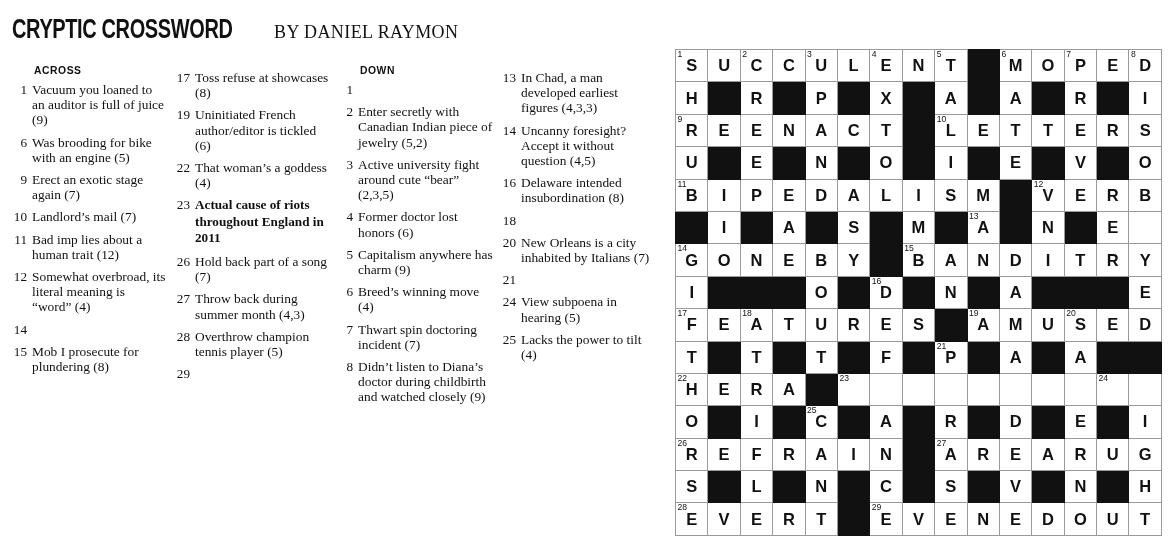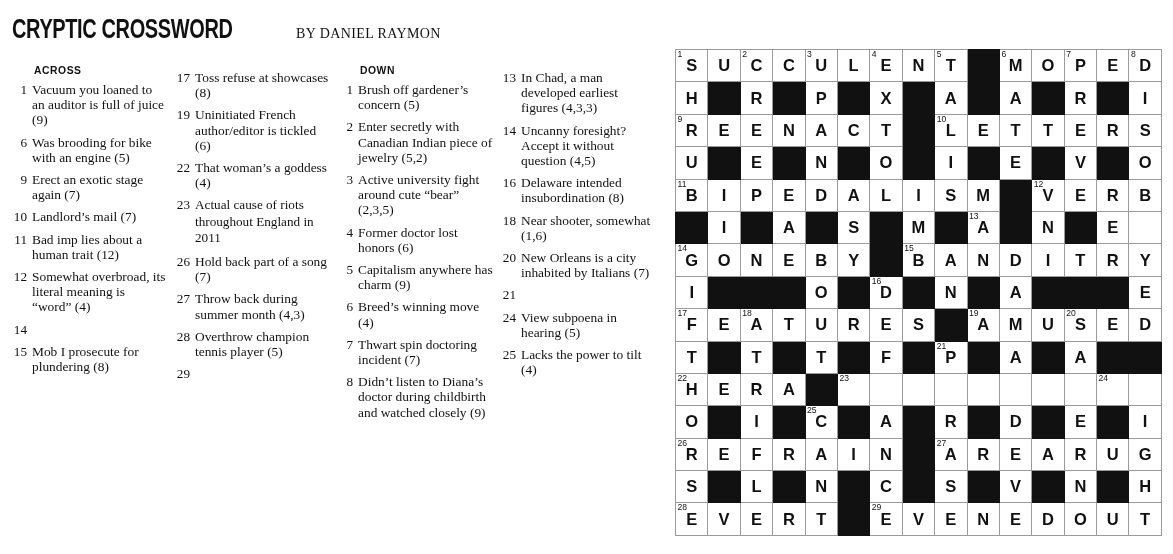--- a/index.html
+++ b/index.html
@@ -1,36 +1,36 @@
 <!DOCTYPE html>
 <html><head>
 <meta charset="utf-8">
 <style>
   html,body{margin:0;padding:0;background:#ffffff;}
   body{width:1173px;height:554px;font-family:"Liberation Serif",serif;color:#111;overflow:hidden;}
   #page{position:relative;width:1173px;height:554px;}
 
   
-  #masthead{position:absolute;left:12px;top:14px;width:640px;height:34px;display:flex;align-items:baseline;gap:28px;}
+  #masthead{position:absolute;left:12px;top:14px;width:640px;height:34px;display:flex;align-items:baseline;gap:6px;}
   #title{font-family:"Liberation Sans",sans-serif;font-weight:bold;font-size:27px;letter-spacing:-0.5px;
          transform:scaleX(0.74);transform-origin:left bottom;white-space:nowrap;color:#111;}
-  #byline{font-family:"Liberation Serif",serif;font-size:14px;font-variant:small-caps;letter-spacing:0.4px;
+  #byline{font-family:"Liberation Serif",serif;font-size:18px;font-variant:small-caps;letter-spacing:0.4px;
           white-space:nowrap;color:#111;margin-left:-42px;text-align:right;}
 
   
   #clues{position:absolute;left:12px;top:64px;width:652px;height:486px;display:flex;gap:0;}
   .col{width:163px;padding-right:8px;box-sizing:border-box;}
   .sec-head{font-family:"Liberation Sans",sans-serif;font-weight:bold;font-size:11.5px;
             letter-spacing:0.6px;transform:scaleX(0.9);transform-origin:left center;
             margin:0 0 6px 22px;}
   .clue{display:flex;margin-bottom:7px;font-size:13.4px;line-height:15.2px;}
   .cnum{width:20px;min-width:20px;text-align:right;padding-right:5px;box-sizing:border-box;
         font-family:"Liberation Serif",serif;font-size:13.2px;}
   .ctext{flex:1;}
-  .clue.bold .ctext{font-weight:normal;font-size:13.2px;line-height:16.5px;}
+  .clue.bold .ctext{font-weight:bold;font-size:13.2px;line-height:16.5px;}
 
   
   #gridwrap{position:absolute;left:675px;top:49px;}
   table#grid{border-collapse:collapse;}
   table#grid td{
     width:31.4px;height:31.4px;min-width:31.4px;
     border:1px solid #9a9a9a;
     padding:0;margin:0;position:relative;
     text-align:center;vertical-align:middle;
     background:#fff;
@@ -117,21 +117,20 @@
           <span class="ctext">Overthrow champion tennis player (5)</span>
         </div>
         <div class="clue">
           <span class="cnum">29</span>
         </div>
       </div>
       <div class="col">
         <div class="sec-head">DOWN</div>
         <div class="clue">
           <span class="cnum">1</span>
-          <span class="ctext">Brush off gardener’s concern (5)</span>
         </div>
         <div class="clue">
           <span class="cnum">2</span>
           <span class="ctext">Enter secretly with Canadian Indian piece of jewelry (5,2)</span>
         </div>
         <div class="clue">
           <span class="cnum">3</span>
           <span class="ctext">Active university fight around cute “bear” (2,3,5)</span>
         </div>
         <div class="clue">
@@ -164,21 +163,20 @@
         <div class="clue">
           <span class="cnum">14</span>
           <span class="ctext">Uncanny foresight? Accept it without question (4,5)</span>
         </div>
         <div class="clue">
           <span class="cnum">16</span>
           <span class="ctext">Delaware intended insubordination (8)</span>
         </div>
         <div class="clue">
           <span class="cnum">18</span>
-          <span class="ctext">Near shooter, somewhat (1,6)</span>
         </div>
         <div class="clue">
           <span class="cnum">20</span>
           <span class="ctext">New Orleans is a city inhabited by Italians (7)</span>
         </div>
         <div class="clue">
           <span class="cnum">21</span>
         </div>
         <div class="clue">
           <span class="cnum">24</span>

